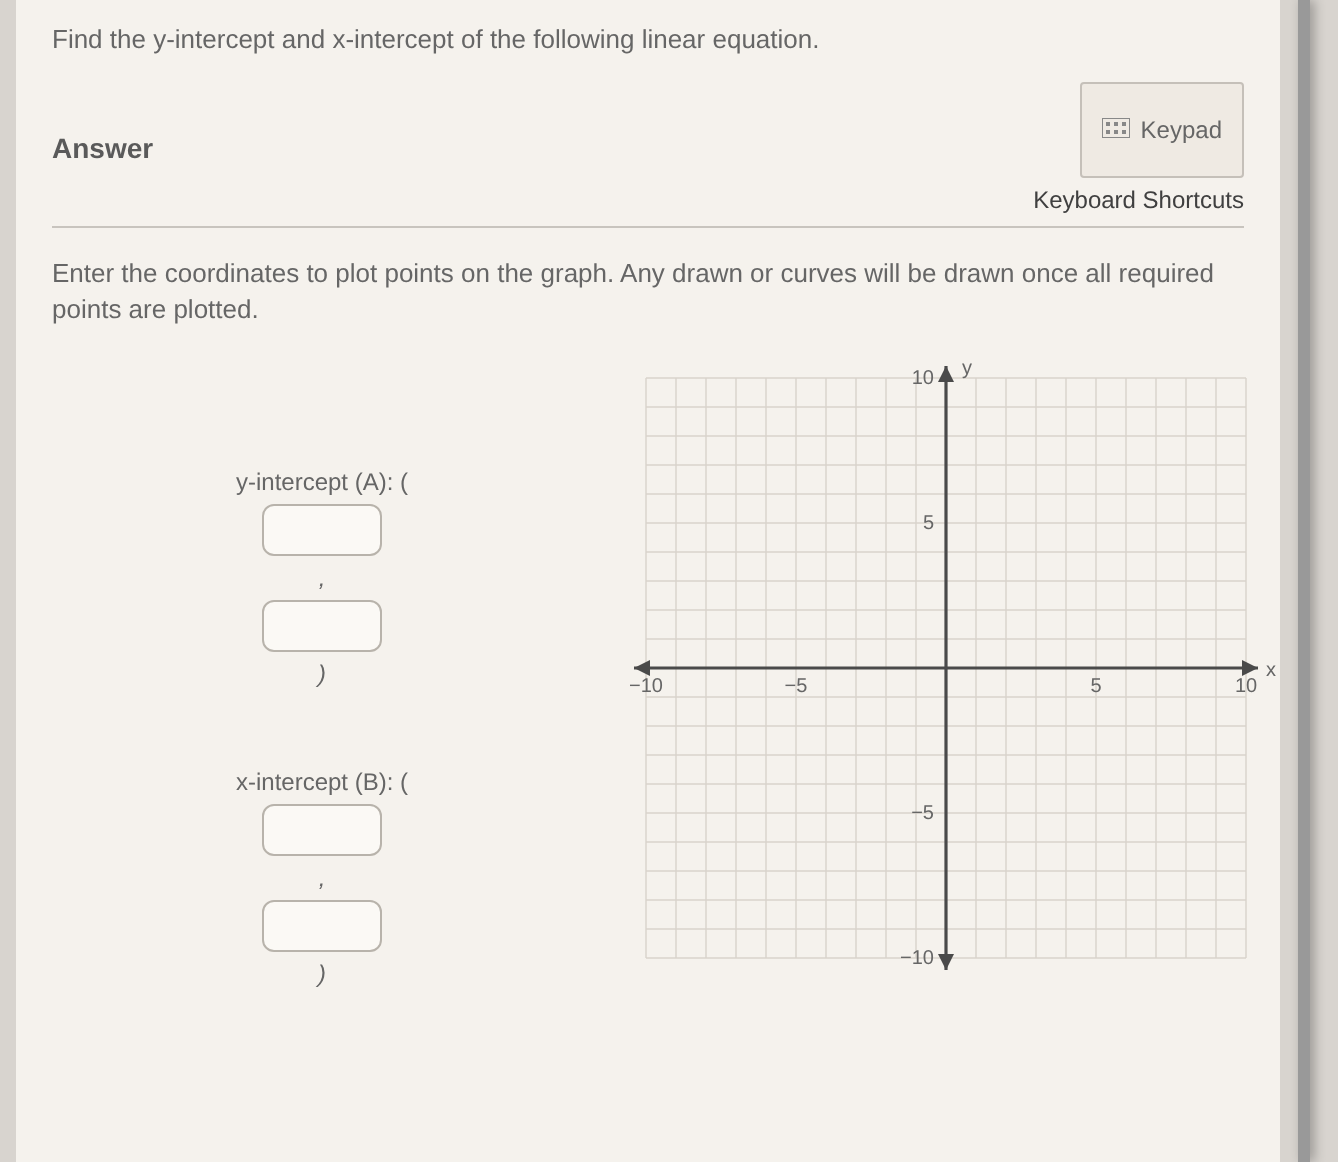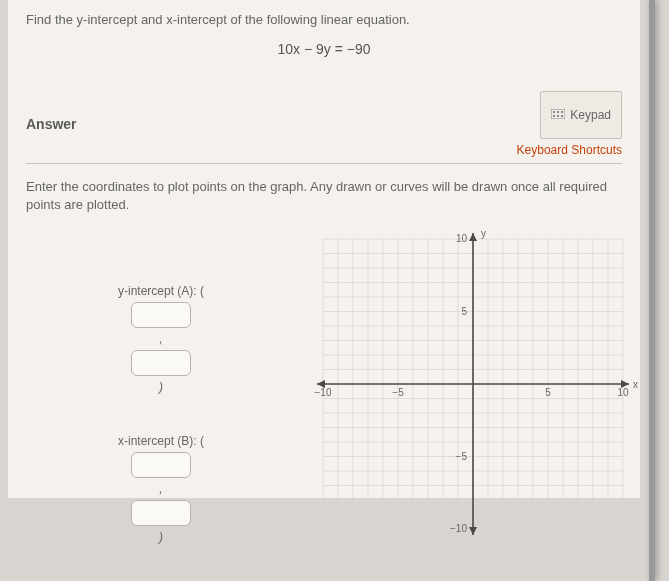--- a/index.html
+++ b/index.html
@@ -11,56 +11,55 @@
     font-size: 13px;
     color: #555;
     position: relative;
     overflow: hidden;
   }
   .page {
     position: absolute;
     left: 8px;
     top: 0;
     width: 632px;
-    height: 498px;
+    height: 581px;
     background: #f5f2ed;
     padding: 12px 18px;
   }
   .edge {
     position: absolute;
     right: 14px;
     top: 0;
     width: 6px;
     height: 100%;
     background: #999;
     box-shadow: 2px 0 6px rgba(0,0,0,0.3);
   }
   .prompt { font-size: 13px; color: #666; margin-bottom: 14px; }
   .equation { text-align: center; font-size: 14px; color: #555; margin-bottom: 34px; }
   .answer-row { display: flex; justify-content: space-between; align-items: center; border-bottom: 1px solid #c8c4be; padding-bottom: 6px; margin-bottom: 14px; }
   .answer-label { font-weight: bold; color: #5a5a5a; font-size: 14px; }
   .shortcut-box { text-align: right; font-size: 12px; }
   .keypad-btn { display: inline-flex; align-items: center; gap: 5px; border: 1px solid #c5c0b9; background: #efeae3; padding: 16px 10px; border-radius: 2px; color: #666; font-size: 12px; }
-  .kb-shortcuts { color: #c2410c; font-size: 12px; margin-top: 4px; }
+  .kb-shortcuts { color: #404040; font-size: 12px; margin-top: 4px; }
   .instr { font-size: 13px; color: #666; line-height: 1.4; margin-bottom: 10px; }
   .work-area { display: flex; gap: 12px; }
   .inputs-col { flex: 0 0 270px; display: flex; flex-direction: column; justify-content: center; gap: 40px; padding-top: 60px; }
   .int-row { display: flex; align-items: center; gap: 4px; font-style: italic; color: #666; font-size: 12px; flex-direction: column; }
   .int-row .lbl { font-style: normal; }
   .coord-input { width: 60px; height: 26px; border: 1px solid #b8b3ab; border-radius: 6px; background: #fbf9f5; }
   .graph-col { flex: 1; position: relative; }
   svg.graph { display: block; }
 </style>
 </head>
 <body>
 
 <div class="page">
 
   <div class="prompt">Find the y-intercept and x-intercept of the following linear equation.</div>
-  <div class="equation">10x − 9y = −90</div>
 
   <div class="answer-row">
     <div class="answer-label">Answer</div>
     <div class="shortcut-box">
       <div class="keypad-btn">
         <span>
           <svg width="14" height="10" viewBox="0 0 14 10">
               <rect x="0" y="0" width="14" height="10" fill="none" stroke="#888" stroke-width="1"></rect>
               <rect x="2" y="2" width="2" height="2" fill="#888"></rect>
               <rect x="6" y="2" width="2" height="2" fill="#888"></rect>

